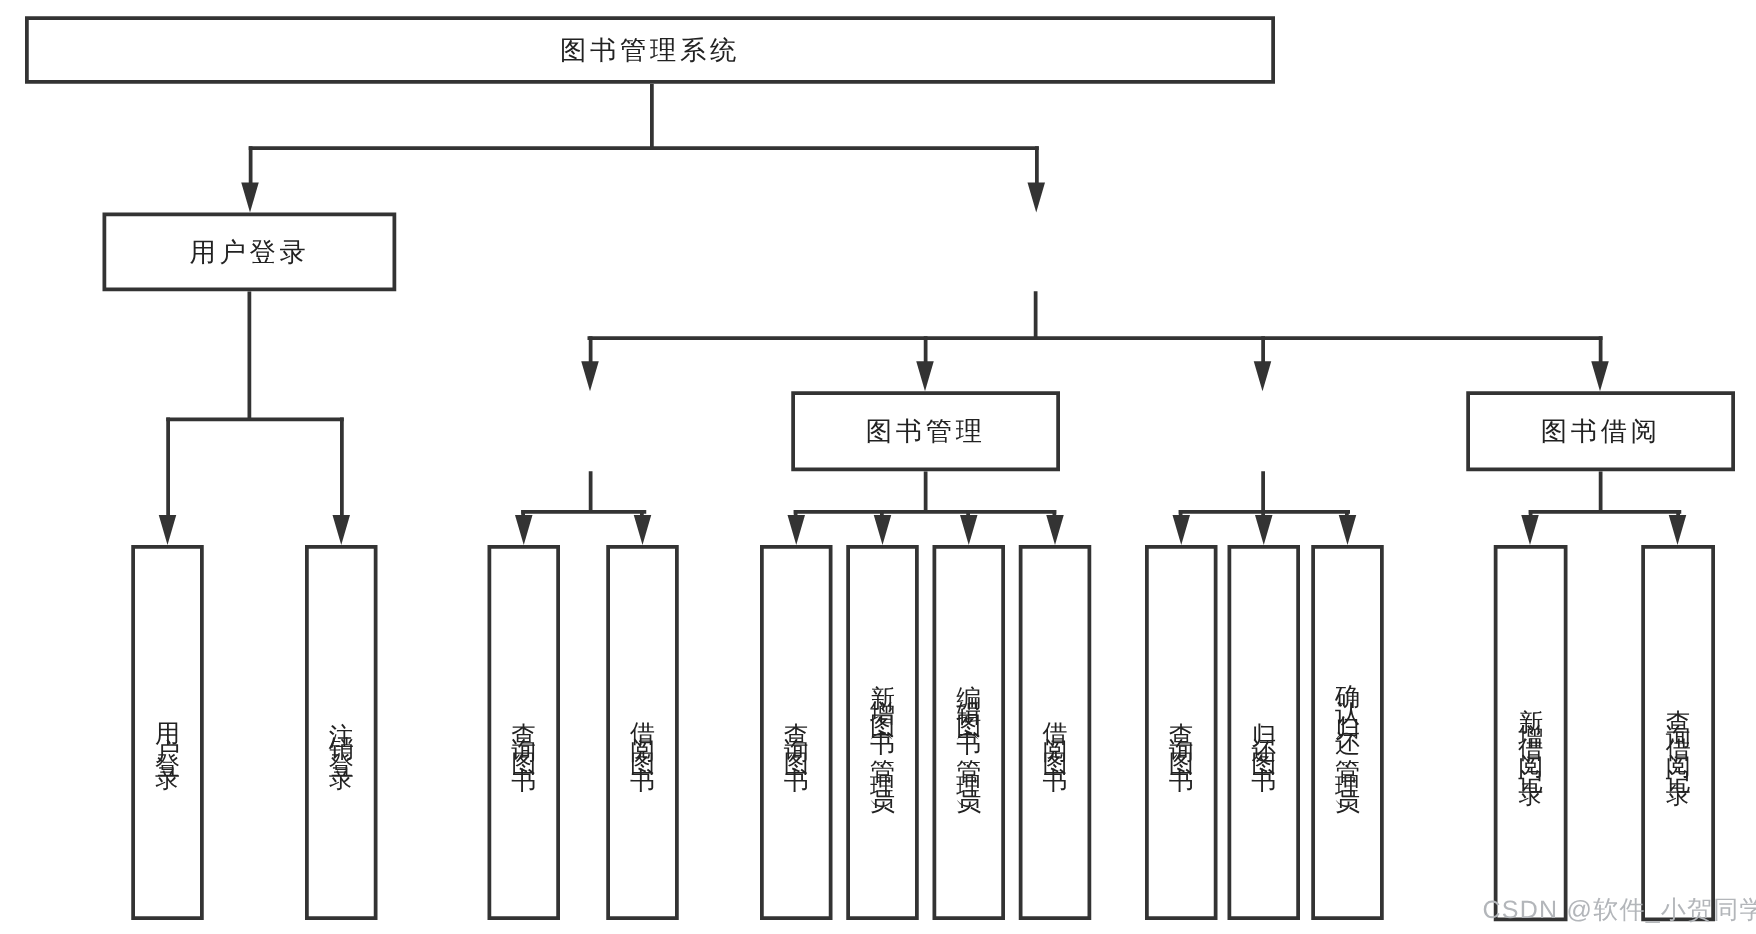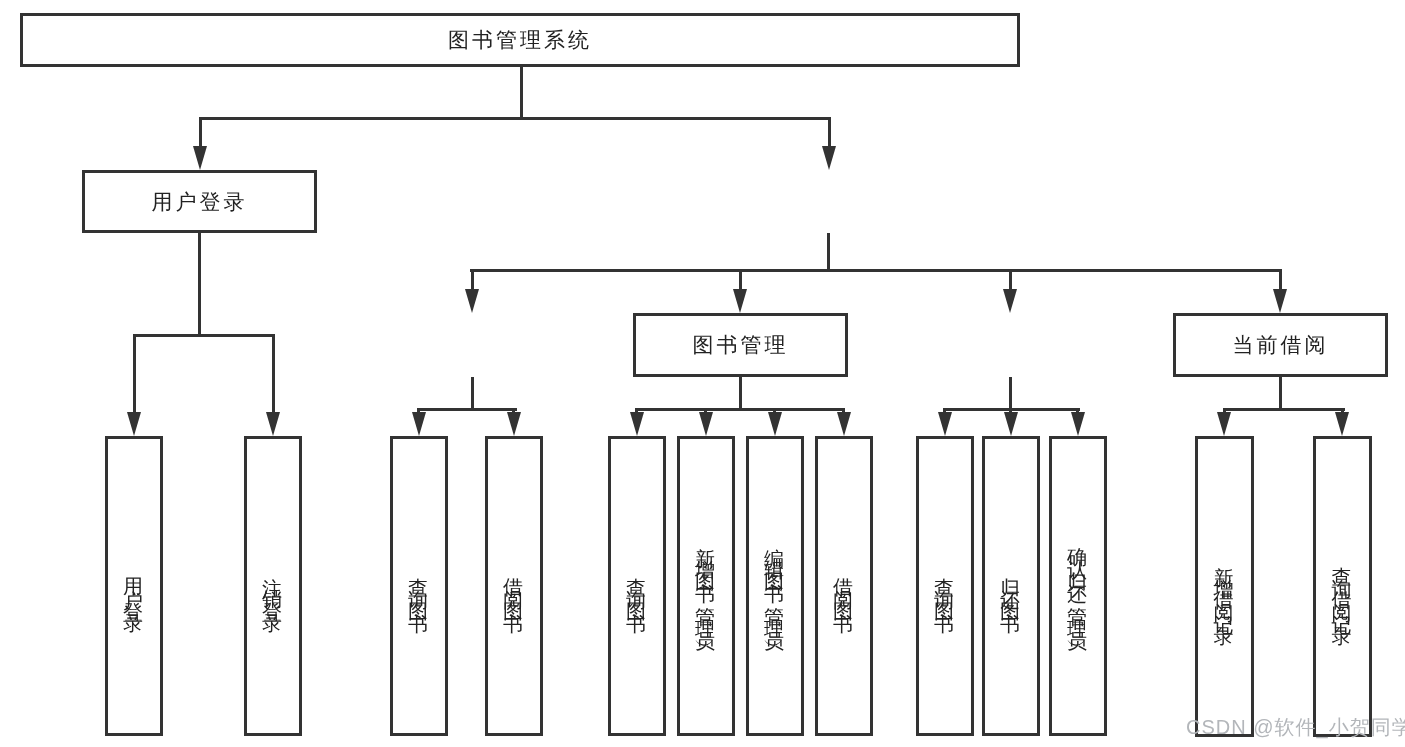--- a/index.html
+++ b/index.html
@@ -91,21 +91,21 @@
   <div class="line" style="left:471px;top:269px;width:3px;height:24px"></div>
   <div class="arrow" style="left:465px;top:289px"></div>
   <div class="line" style="left:739px;top:269px;width:3px;height:24px"></div>
   <div class="arrow" style="left:733px;top:289px"></div>
   <div class="line" style="left:1009px;top:269px;width:3px;height:24px"></div>
   <div class="arrow" style="left:1003px;top:289px"></div>
   <div class="line" style="left:1279px;top:269px;width:3px;height:24px"></div>
   <div class="arrow" style="left:1273px;top:289px"></div>
 
   <div class="node h" style="left:633px;top:313px;width:215px;height:64px">图书管理</div>
-  <div class="node h" style="left:1173px;top:313px;width:215px;height:64px">当前借阅</div>
+  <div class="node h" style="left:1173px;top:313px;width:215px;height:64px">图书借阅</div>
 
   <div class="line" style="left:471px;top:377px;width:3px;height:33px"></div>
   <div class="line" style="left:417px;top:408px;width:100px;height:3px"></div>
   <div class="line" style="left:417px;top:408px;width:3px;height:8px"></div>
   <div class="arrow" style="left:412px;top:412px"></div>
   <div class="line" style="left:512px;top:408px;width:3px;height:8px"></div>
   <div class="arrow" style="left:507px;top:412px"></div>
 
   <div class="line" style="left:739px;top:377px;width:3px;height:33px"></div>
   <div class="line" style="left:635px;top:408px;width:210px;height:3px"></div>

